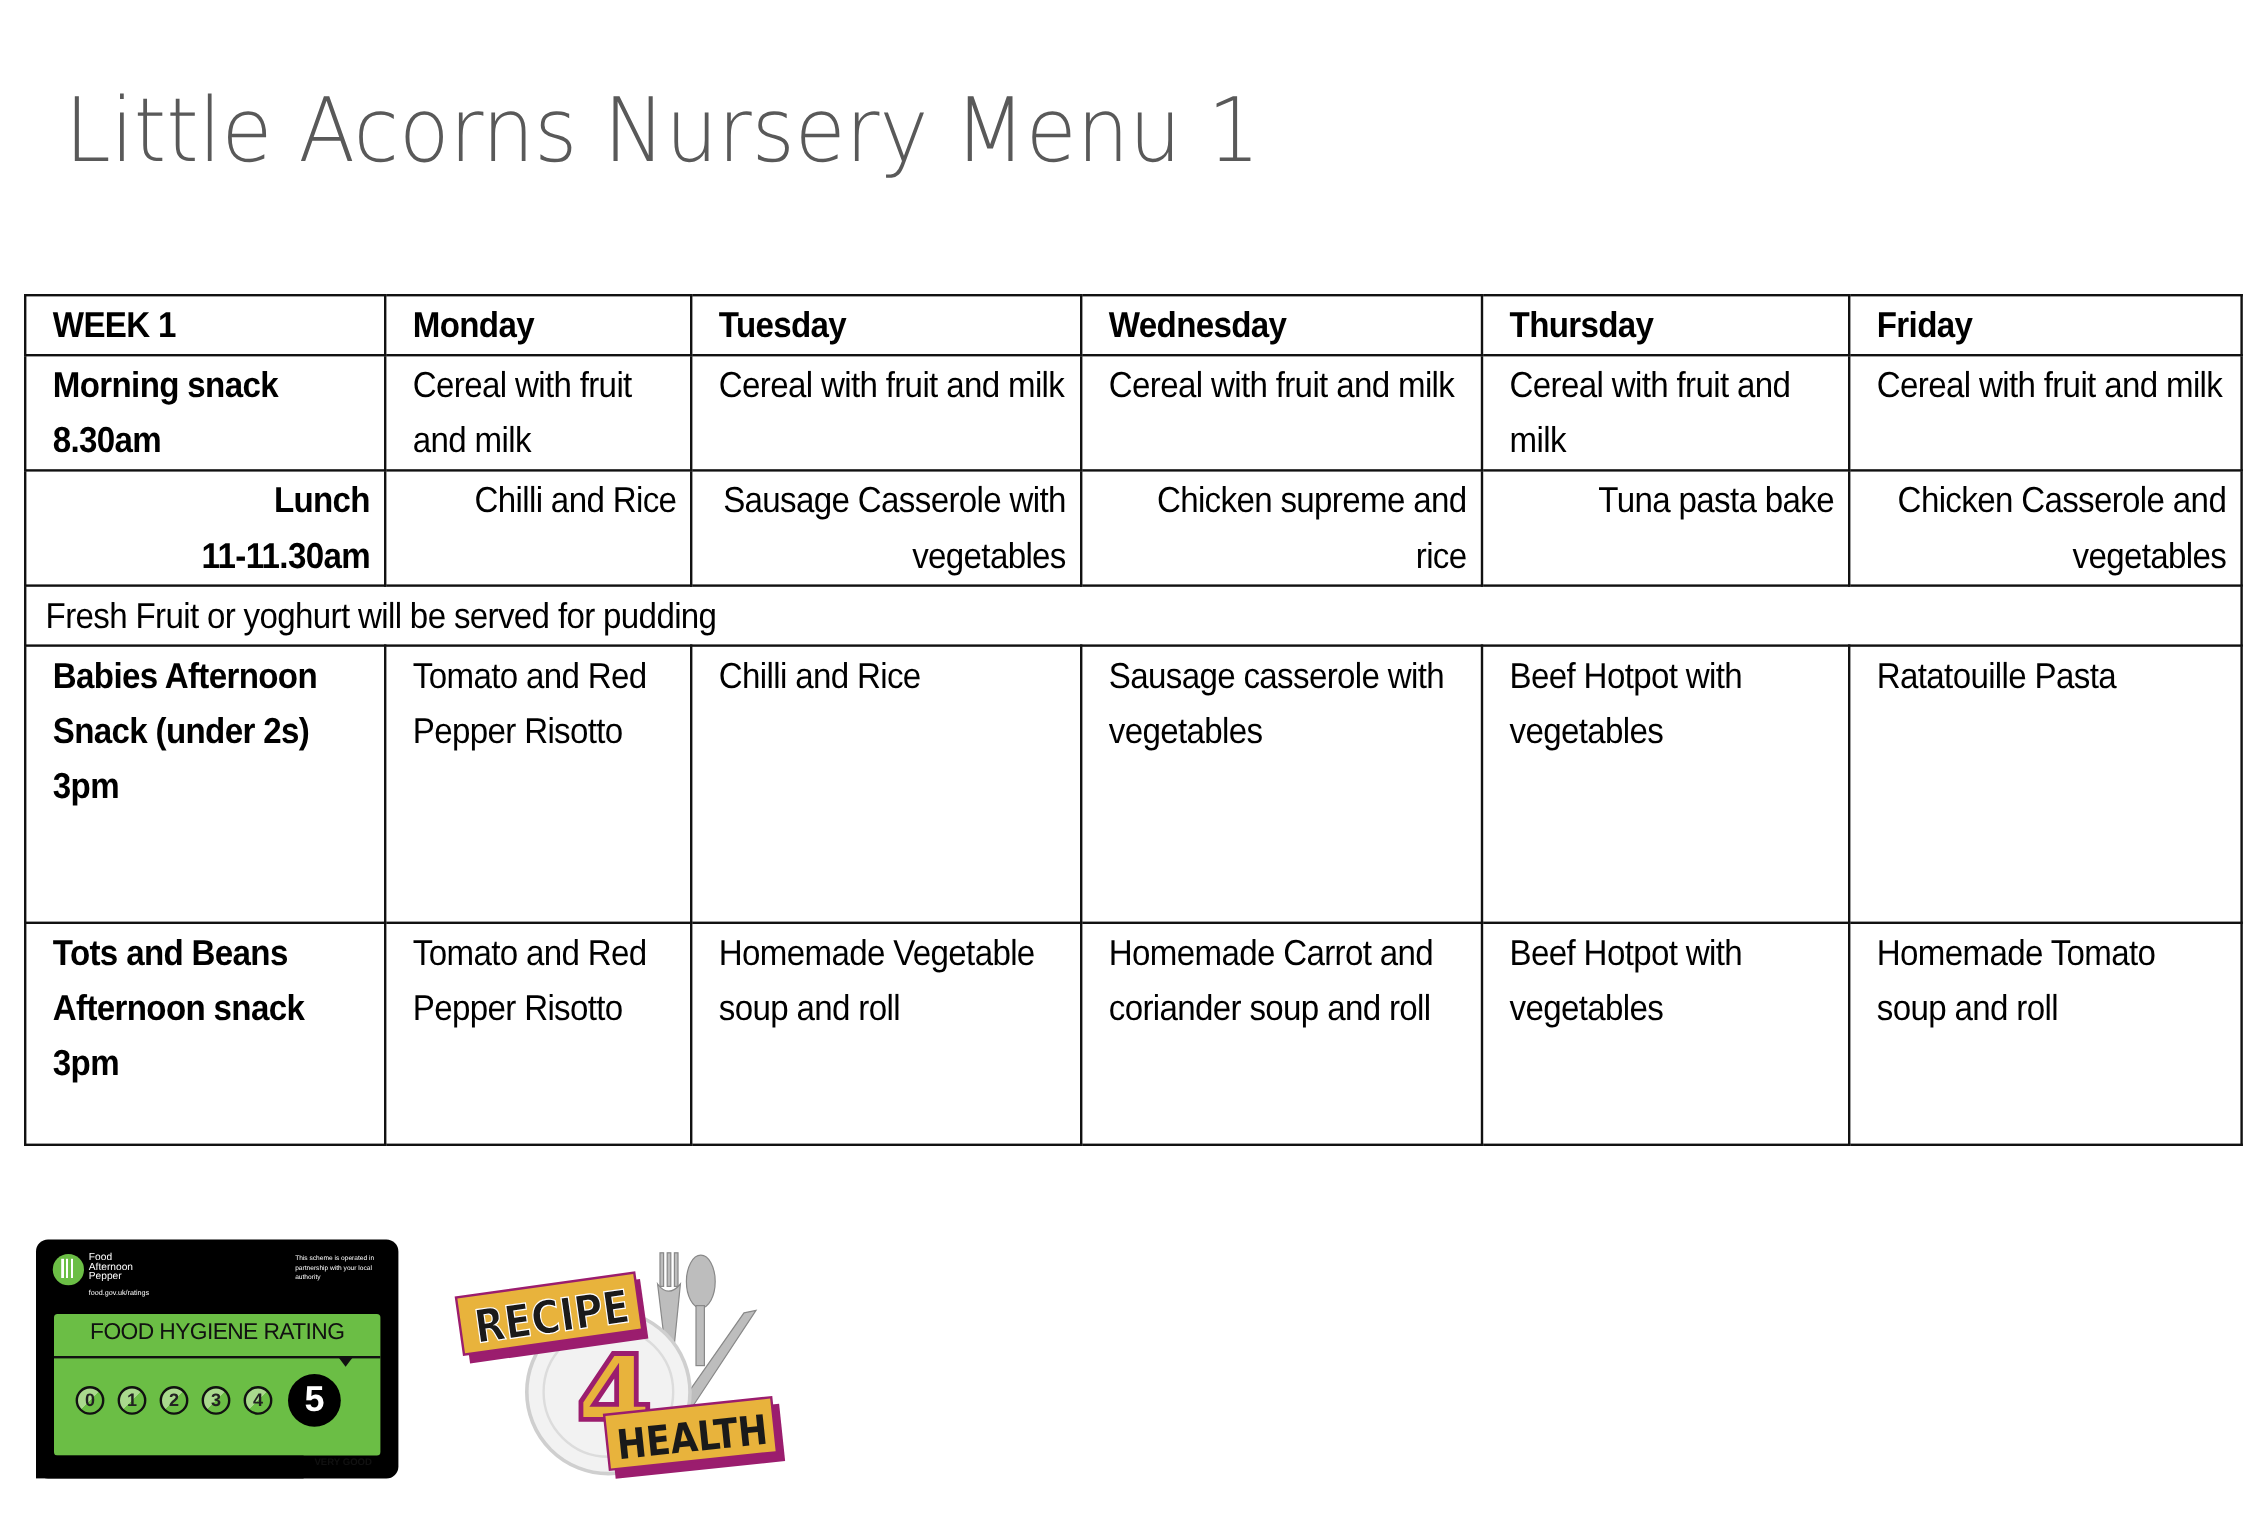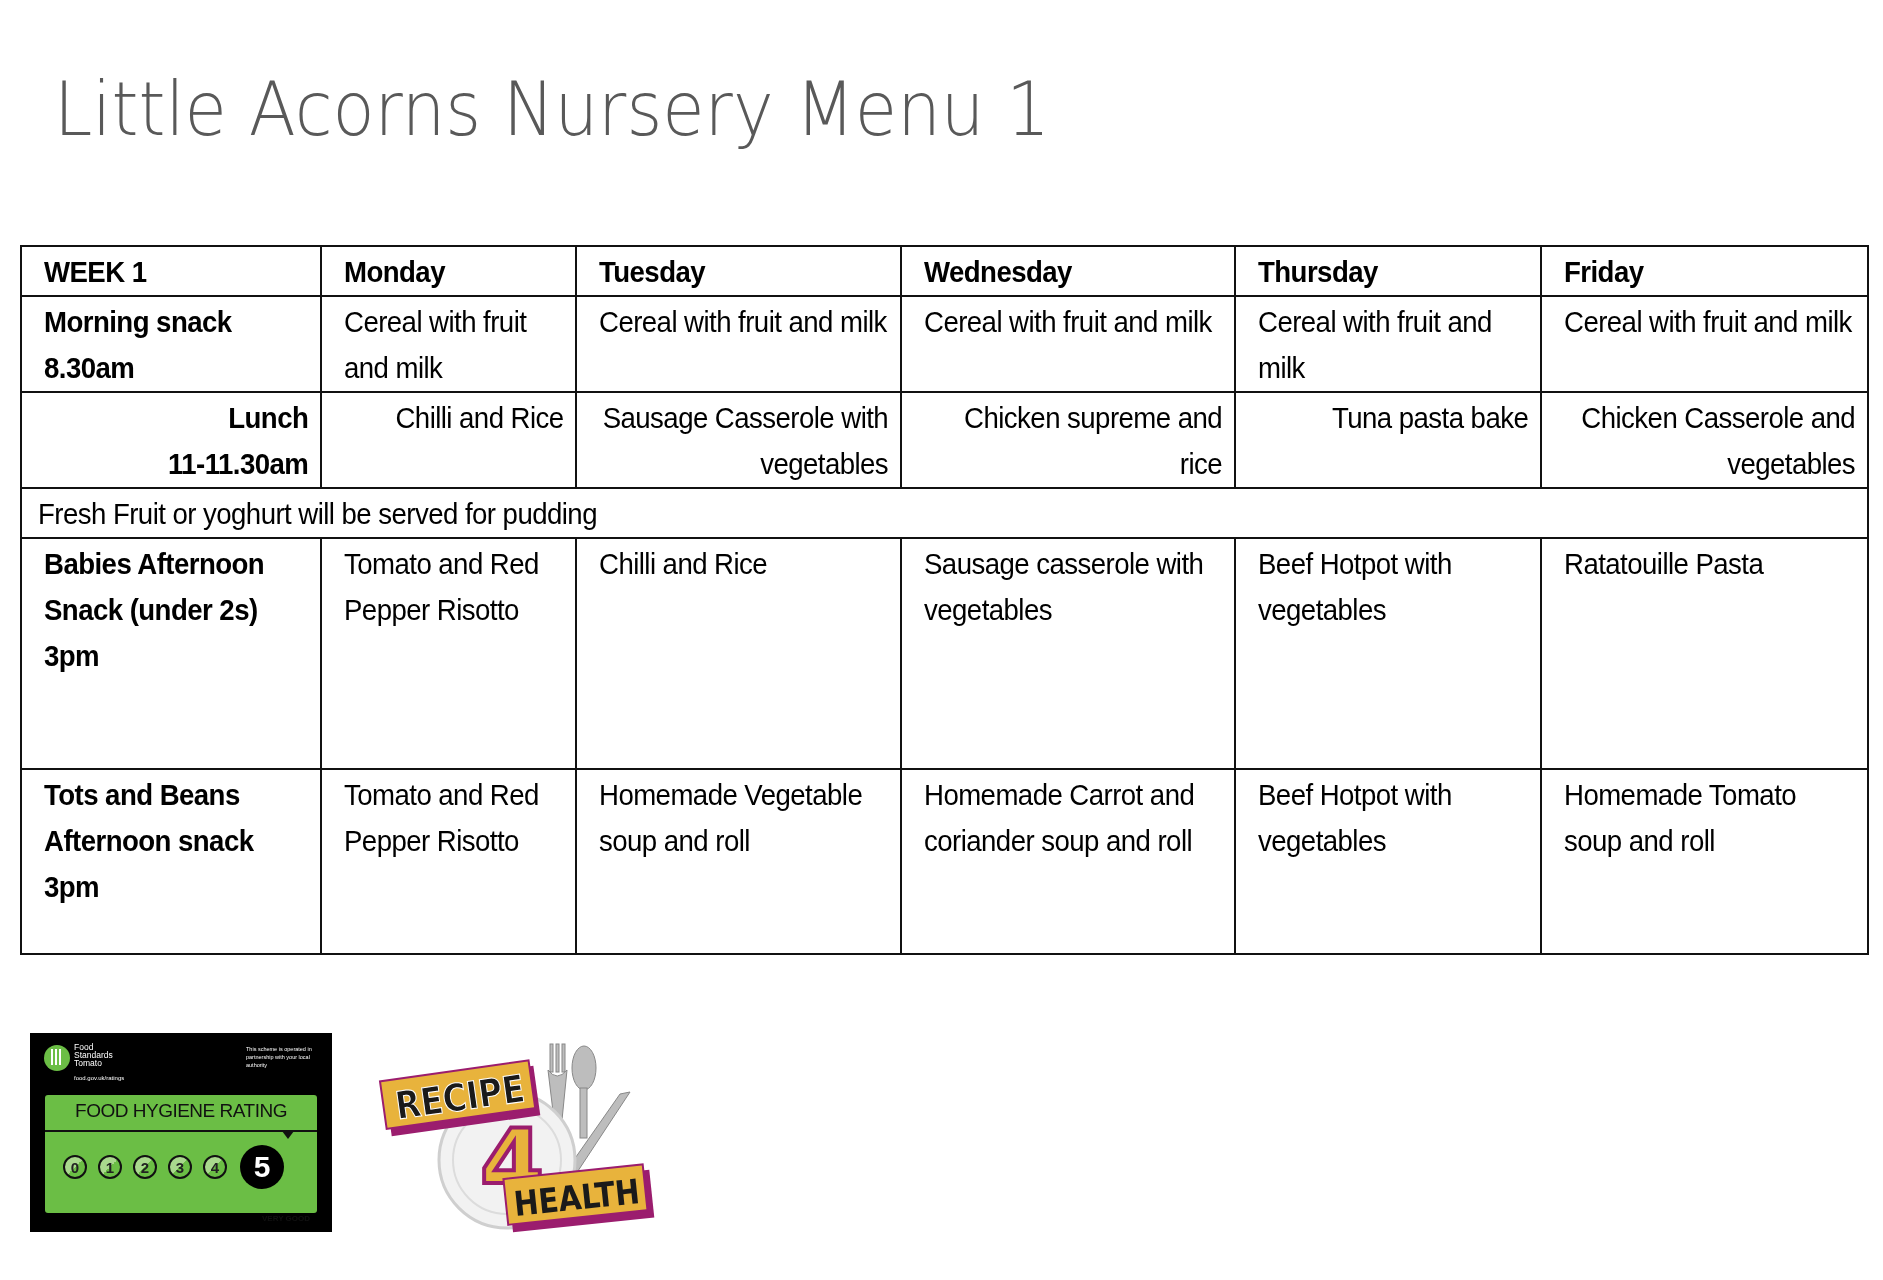--- a/index.html
+++ b/index.html
@@ -28,21 +28,21 @@
   .c0 { width: 300px; } .c1 { width: 255px; } .c2 { width: 325px; }
   .c3 { width: 334px; } .c4 { width: 306px; } .c5 { width: 327px; }
   tr.r-head td { height: 42px; margin-top: 21px; }
   tr.r-morning td { height: 91px; }
   tr.r-lunch td { height: 91px; text-align: right; }
   tr.r-pudding td { height: 42px; padding-left: 16px; }
   tr.r-babies td { height: 227px; }
   tr.r-tots td { height: 181px; }
 
   
-  .fhr { position: absolute; left: 30px; top: 1033px; width: 302px; height: 199px; background: #000; }
+  .fhr { position: absolute; left: 30px; top: 1033px; width: 302px; height: 199px; background: #000; border-radius: 10px; }
   .fhr .fsa-logo { position: absolute; left: 14px; top: 12px; width: 26px; height: 26px; border-radius: 50%;
                    background: #6BBE45; overflow: hidden; }
   .fhr .fsa-logo::after { content: ""; position: absolute; left: 7px; top: 4px; width: 12px; height: 16px;
                    background: repeating-linear-gradient(90deg, #fff 0 2px, transparent 2px 4px); }
   .fhr .fsa-text { position: absolute; left: 44px; top: 10px; color: #fff; font-size: 8.5px; line-height: 8px; }
   .fhr .fsa-url { position: absolute; left: 44px; top: 42px; color: #fff; font-size: 6px; }
   .fhr .scheme { position: absolute; right: 14px; top: 12px; width: 72px; color: #fff; font-size: 5.5px; line-height: 8px; }
   .fhr .panel { position: absolute; left: 15px; top: 62px; width: 272px; height: 118px; background: #6BBE45; border-radius: 3px; }
   .fhr .panel-title { position: absolute; left: 0; right: 0; top: 5px; text-align: center; font-size: 19px; color: #111;
                       letter-spacing: -0.5px; }
@@ -184,22 +184,22 @@
           <span class="txt">Homemade Tomato soup and roll</span>
         </td>
   </tr>
 </tbody>
   </table>
 
 <div class="fhr">
   <div class="fsa-logo"></div>
   <div class="fsa-text">
     <div>Food</div>
-    <div>Standards</div>
-    <div>Tomato</div>
+    <div>Afternoon</div>
+    <div>Pepper</div>
   </div>
   <div class="fsa-url">food.gov.uk/ratings</div>
   <div class="scheme">This scheme is operated in partnership with your local authority</div>
   <div class="panel">
     <div class="panel-title">FOOD HYGIENE RATING</div>
     <div class="divider"></div>
     <div class="pointer"></div>
     <div class="scores">
       <div class="score">0</div>
       <div class="score">1</div>

